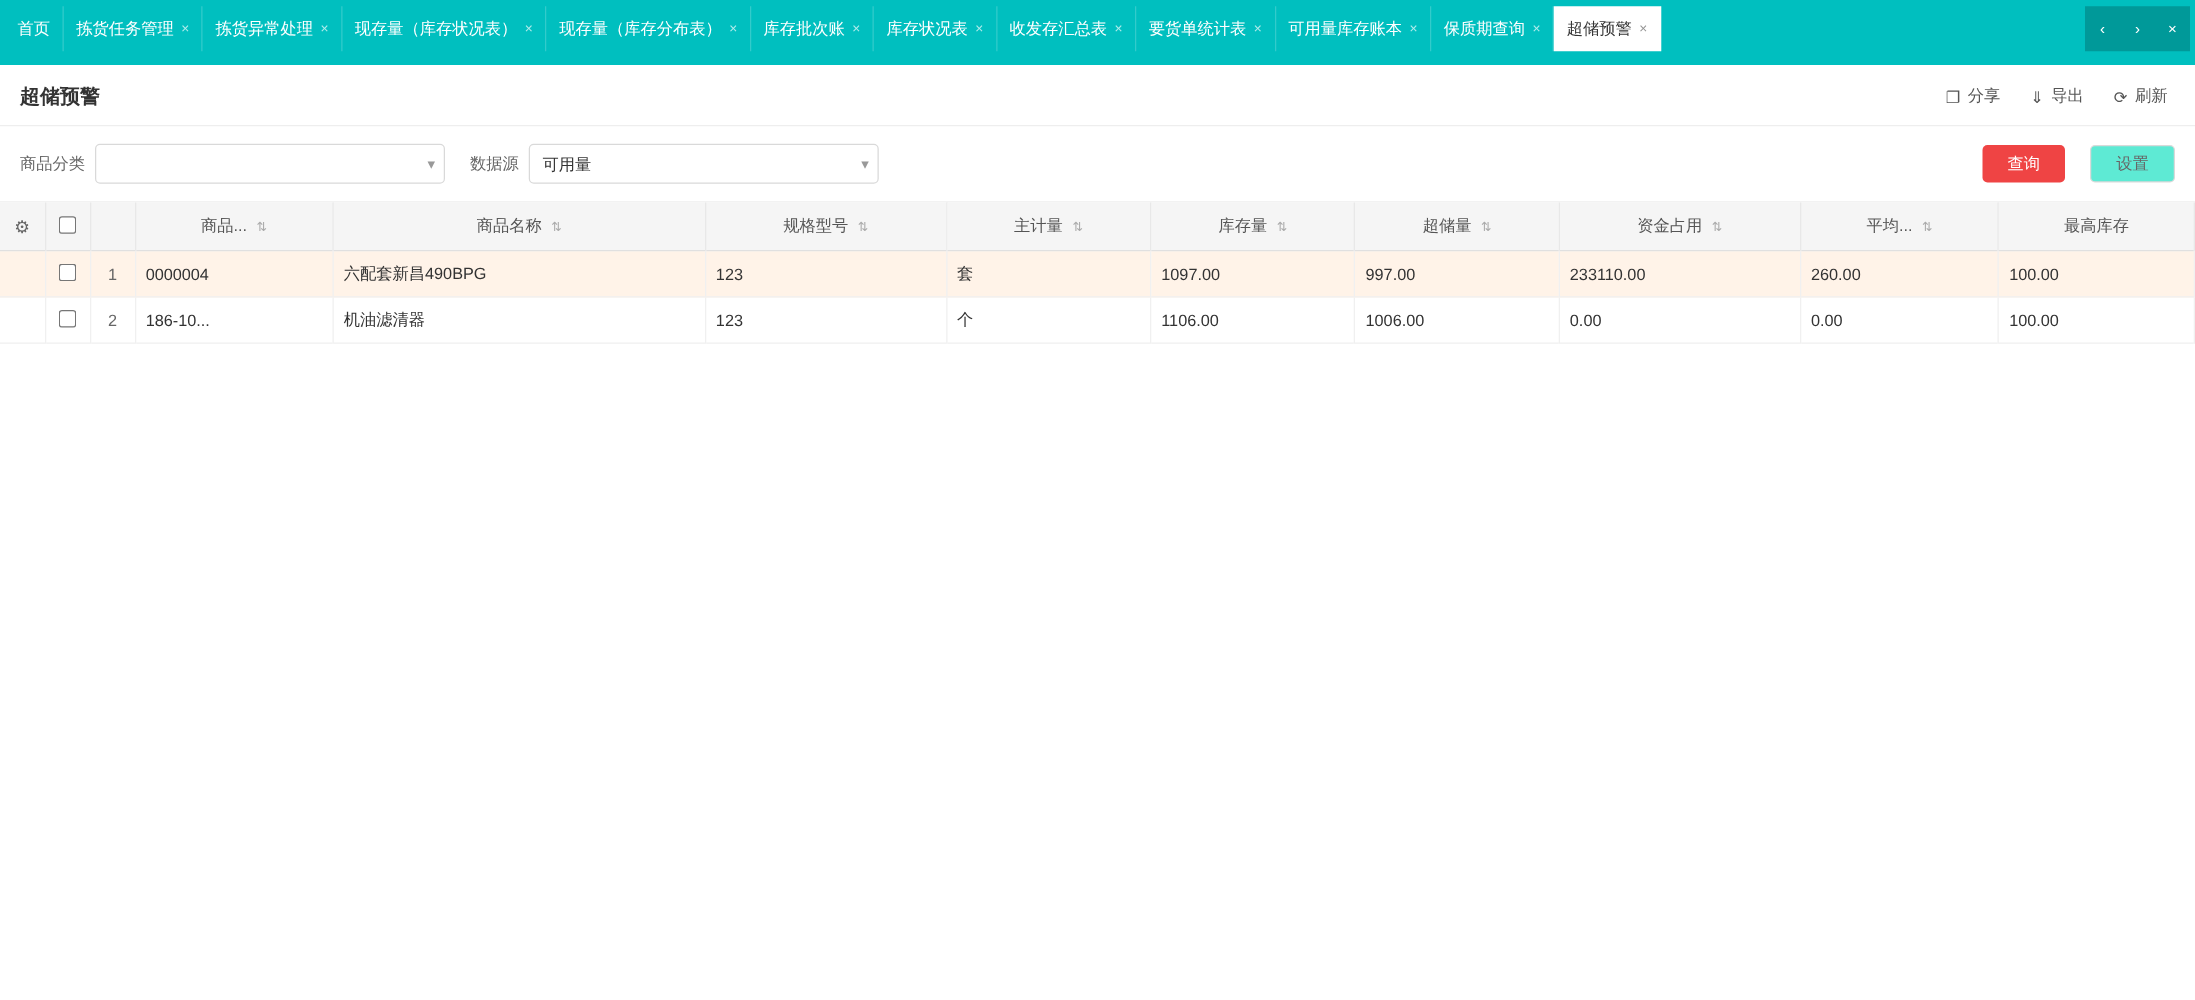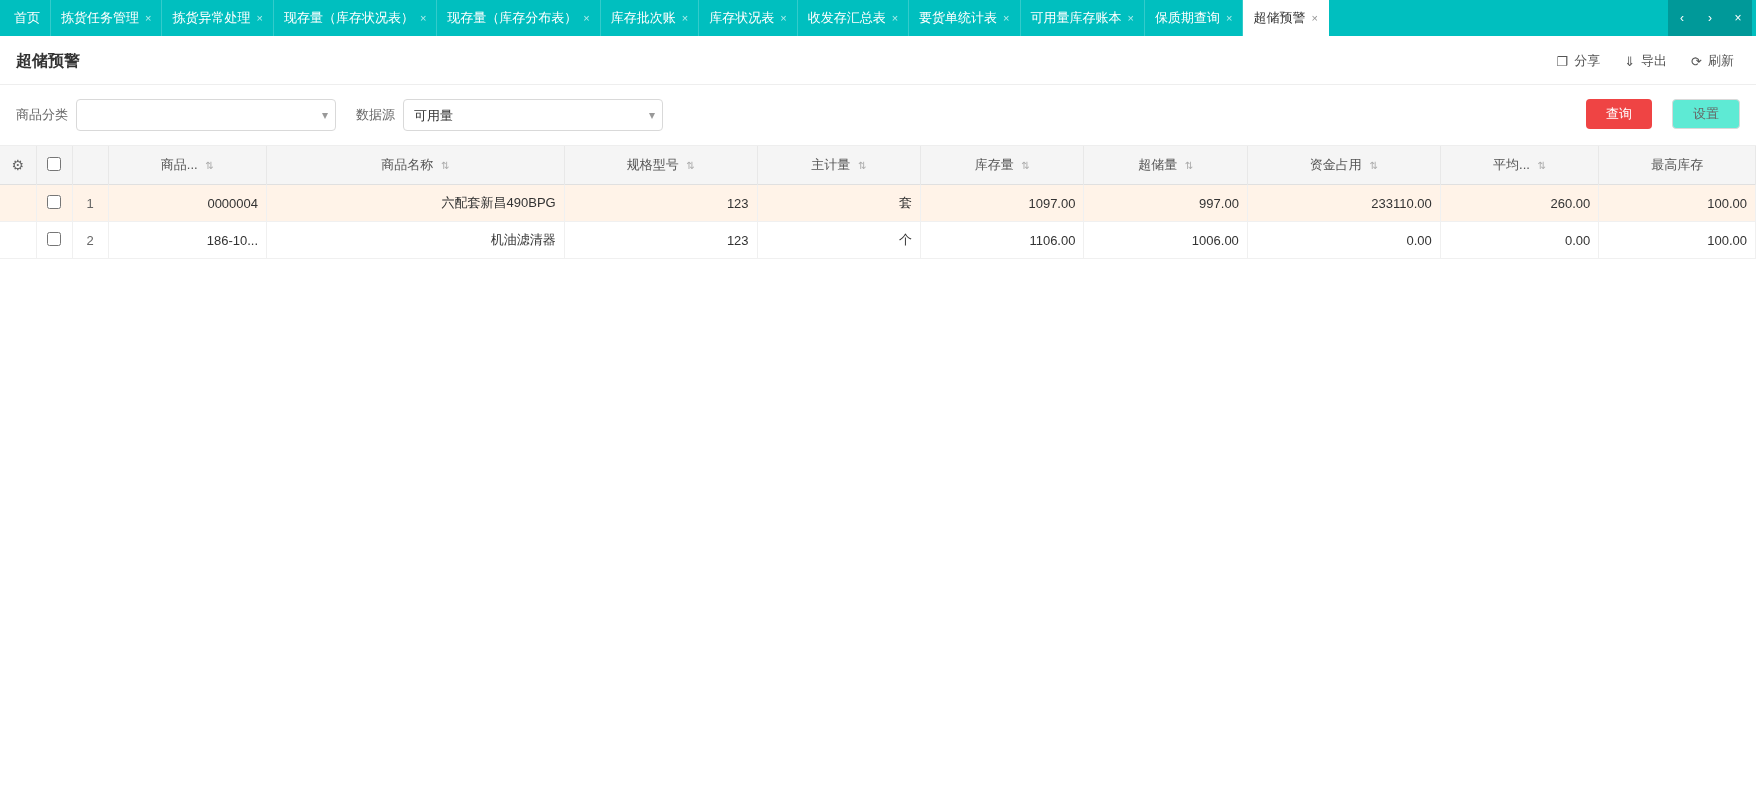--- a/index.html
+++ b/index.html
@@ -2,22 +2,21 @@
 <html><head>
   <meta charset="utf-8">
   <style>
     * { box-sizing: border-box; margin: 0; padding: 0; }
     body { font-family: 'Microsoft YaHei', Arial, sans-serif; font-size: 13px; background: #f5f5f5; color: #333; }
 
     
     .top-nav {
       background: #00bfbf;
       display: flex;
-      align-items: center;
-      height: 36px;
+      height: 52px;
       padding: 5px 4px;
       overflow: hidden;
       position: relative;
     }
     .nav-tab {
       display: flex;
       align-items: center;
       padding: 0 10px;
       height: 36px;
       color: #fff;
@@ -85,37 +84,37 @@
       font-size: 13px;
       cursor: pointer;
       background: none;
       border: none;
       padding: 4px 6px;
     }
 
     
     .filter-bar {
       display: flex;
-      align-items: flex-start;
+      align-items: center;
       padding: 14px 16px;
       gap: 20px;
       border-bottom: 1px solid #eee;
     }
     .filter-group {
       display: flex;
       align-items: center;
       gap: 8px;
     }
     .filter-label {
       color: #666;
       font-size: 13px;
       white-space: nowrap;
     }
     .filter-select {
-      width: 260px;
+      width: 280px;
       height: 32px;
       border: 1px solid #d9d9d9;
       border-radius: 4px;
       padding: 0 28px 0 10px;
       font-size: 13px;
       color: #333;
       appearance: none;
       background: #fff;
       cursor: pointer;
       position: relative;
@@ -181,21 +180,20 @@
       font-size: 10px;
     }
     tbody tr {
       border-bottom: 1px solid #f0f0f0;
     }
     tbody tr.highlighted { background: #fff3e8; }
     tbody td {
       padding: 9px 8px;
       color: #333;
       border-right: 1px solid #f0f0f0;
-      text-align: right;
     }
     .th-settings {
       width: 36px;
       text-align: center;
     }
     .th-checkbox {
       width: 36px;
       text-align: center;
     }
     .row-num {

